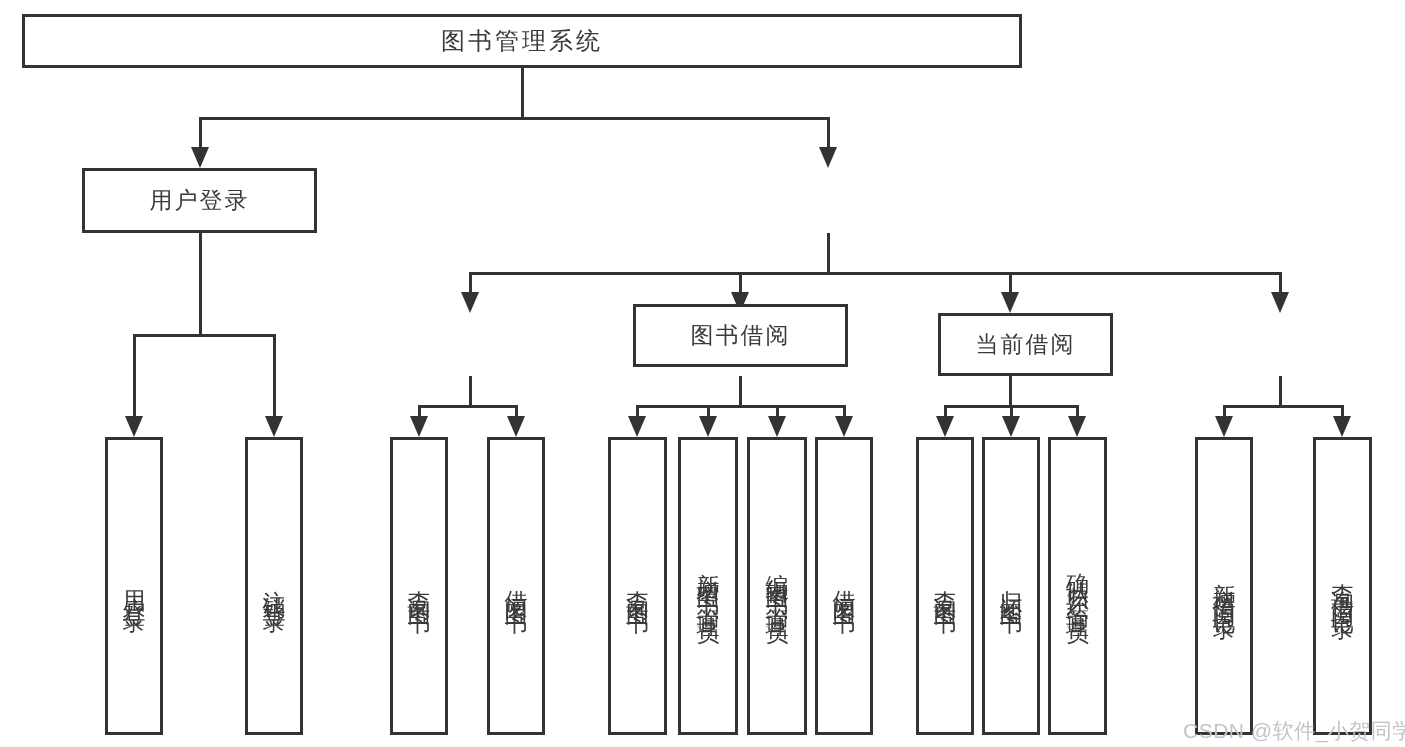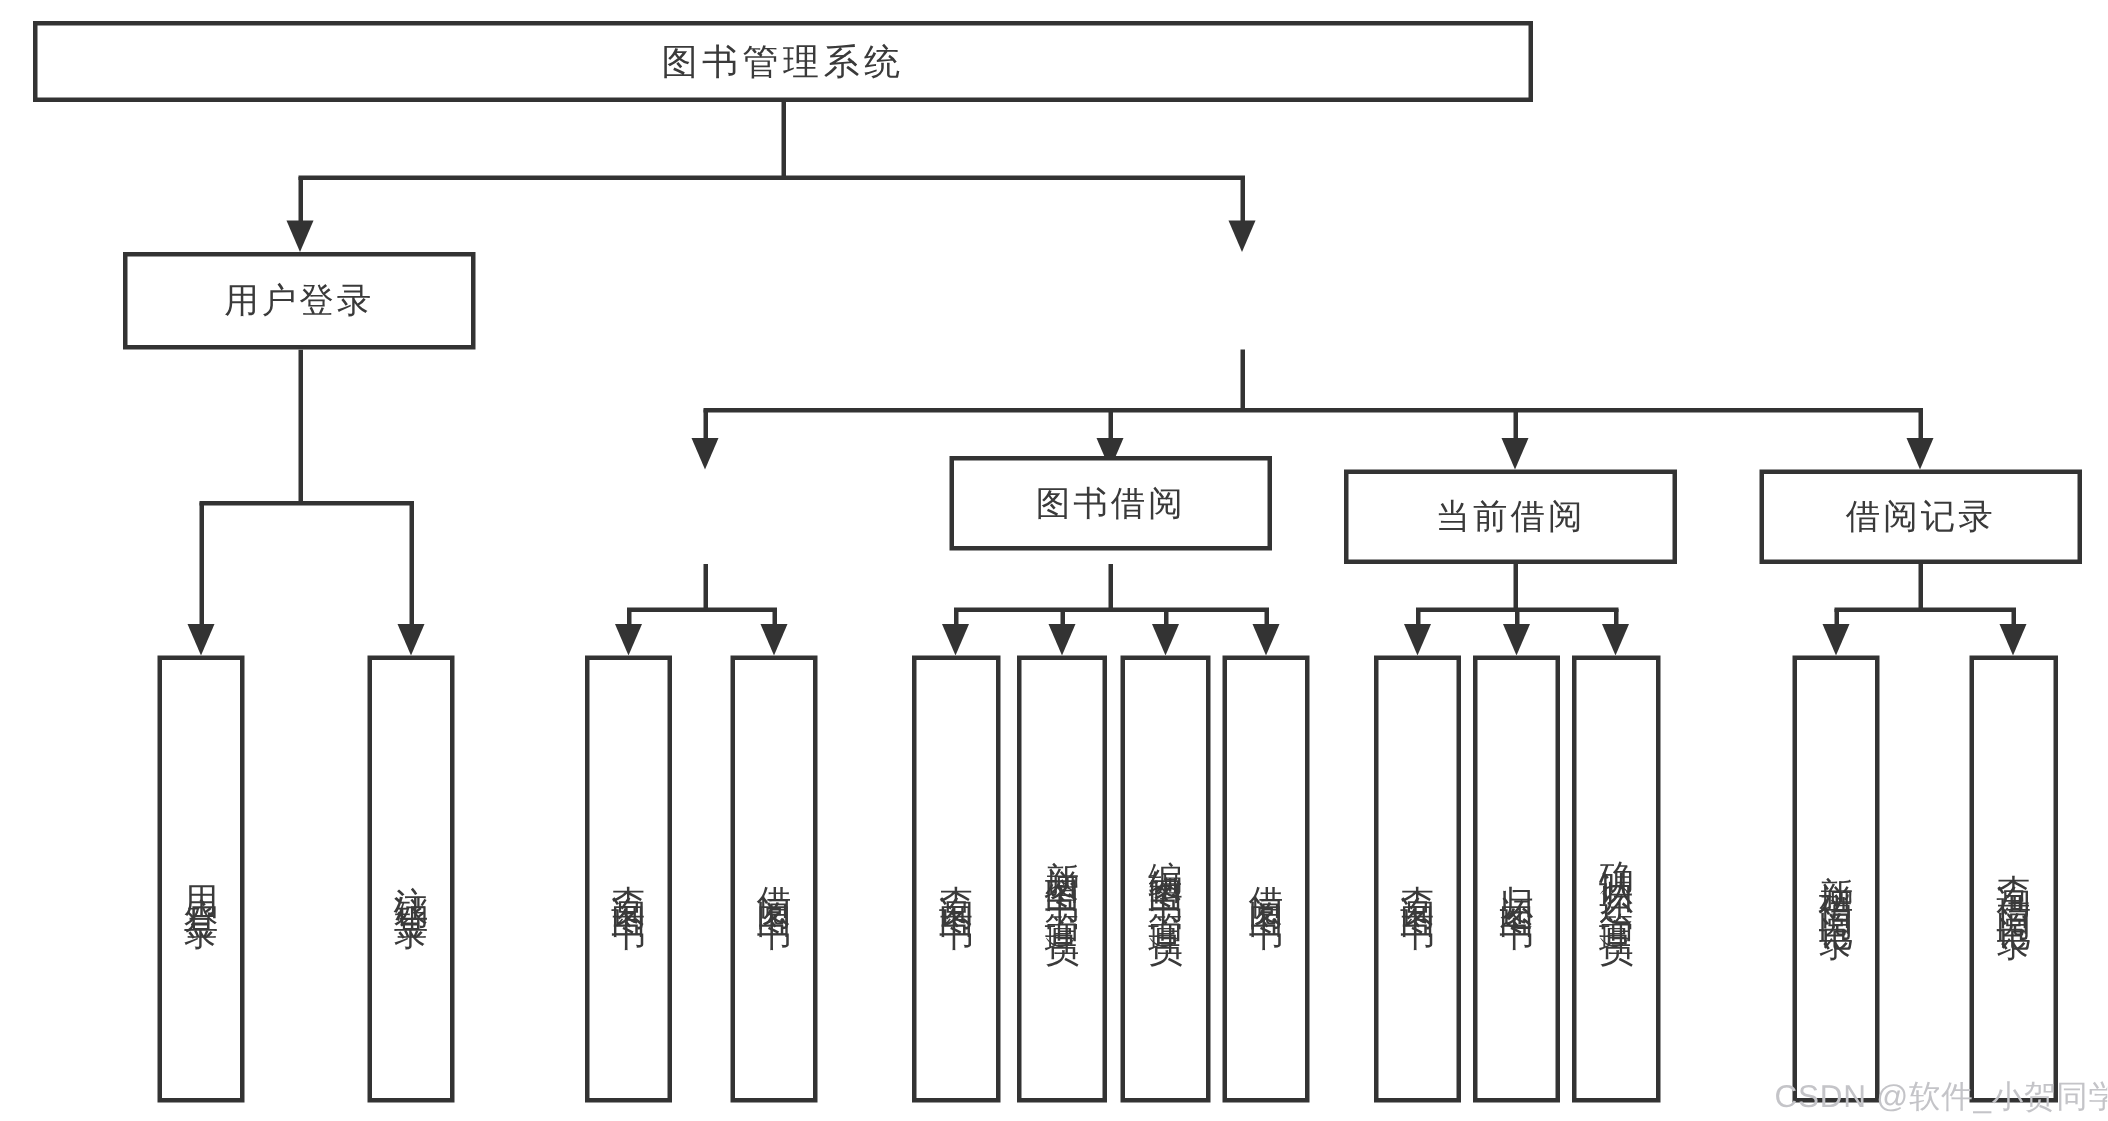--- a/index.html
+++ b/index.html
@@ -63,25 +63,22 @@
     <span class="lbl">图书管理系统</span>
   </div>
 
   <div class="box h" style="left:82px;top:168px;width:235px;height:65px">
     <span class="lbl">用户登录</span>
   </div>
 
   <div class="box h" style="left:633px;top:304px;width:215px;height:63px">
     <span class="lbl">图书借阅</span>
   </div>
-  <div class="box h" style="left:896px;top:313px;width:222px;height:63px">
+  <div class="box h" style="left:938px;top:313px;width:175px;height:63px">
     <span class="lbl">当前借阅</span>
-  </div>
-  <div class="box h" style="left:1173px;top:313px;width:215px;height:63px">
-    <span class="lbl">借阅记录</span>
   </div>
 
   <div class="box v" style="left:105px;top:437px;width:58px;height:298px">
     <span class="lbl">用户登录</span>
   </div>
   <div class="box v" style="left:245px;top:437px;width:58px;height:298px">
     <span class="lbl">注销登录</span>
   </div>
 
   <div class="box v" style="left:390px;top:437px;width:58px;height:298px">

